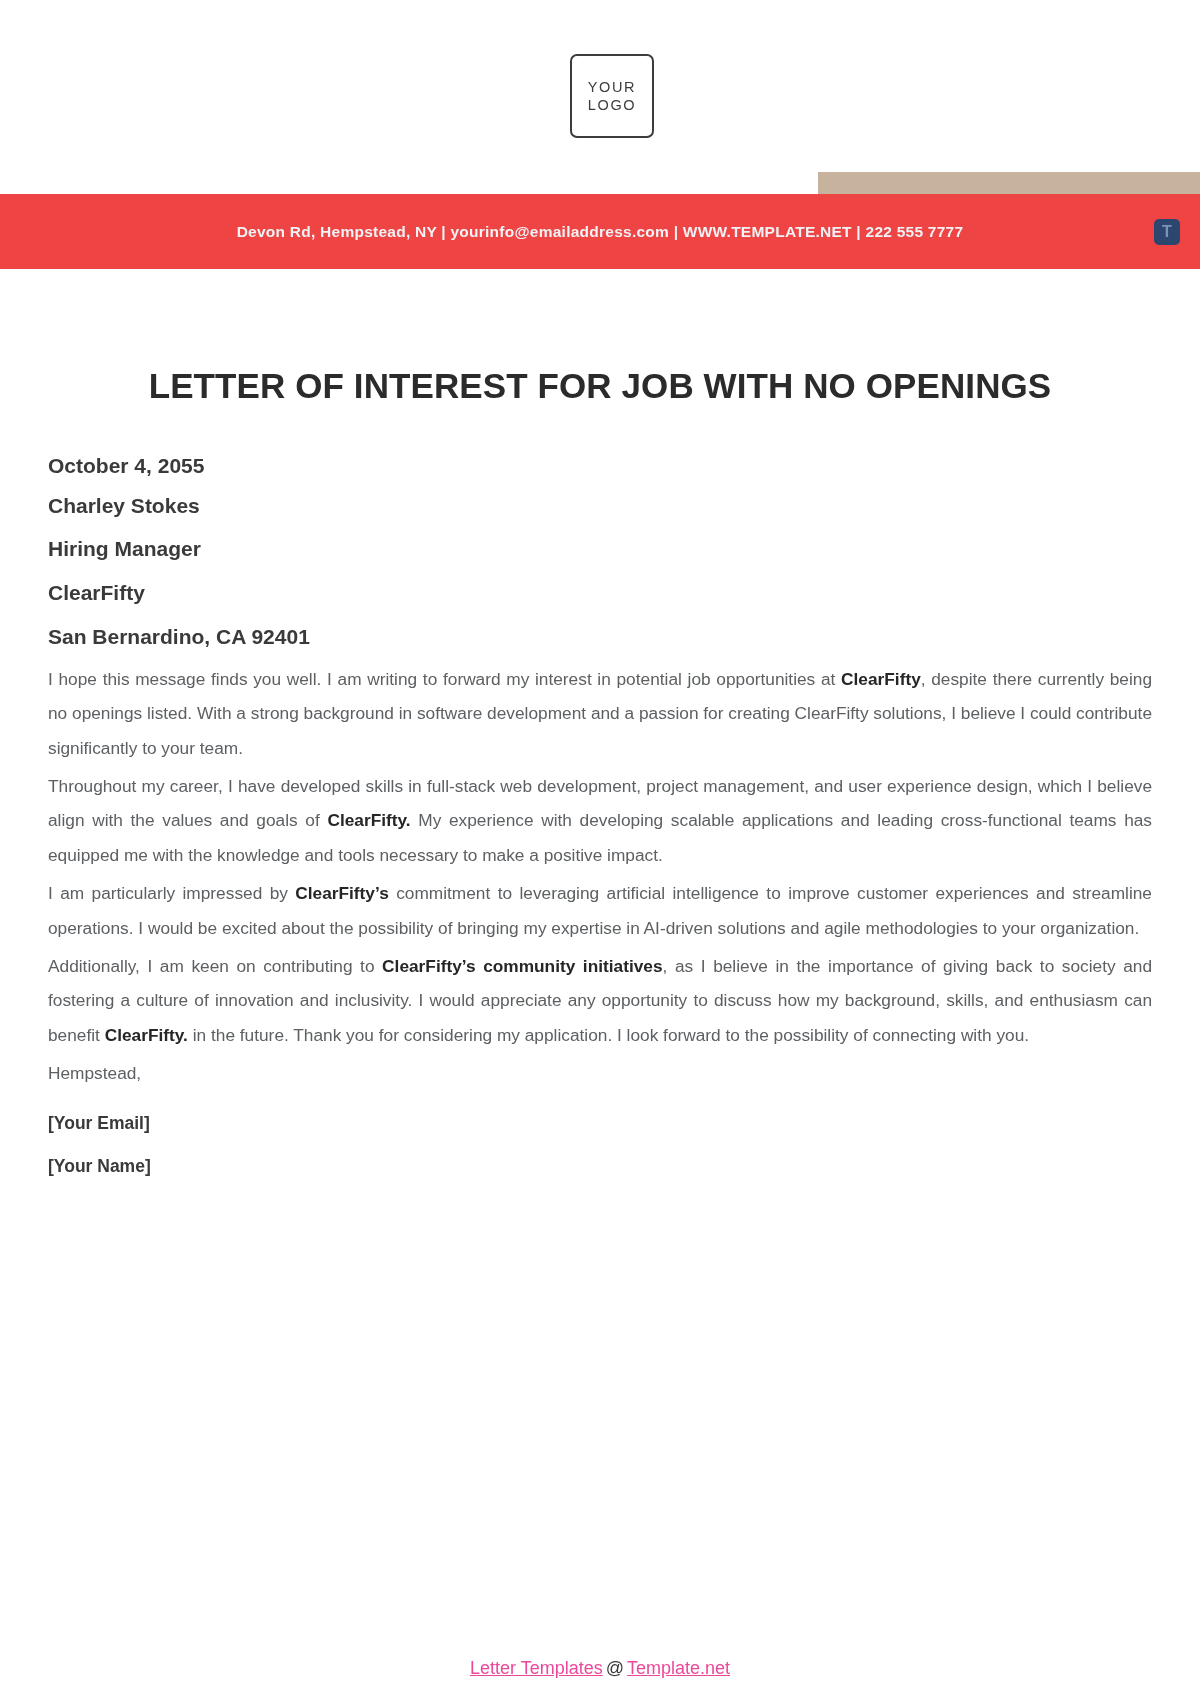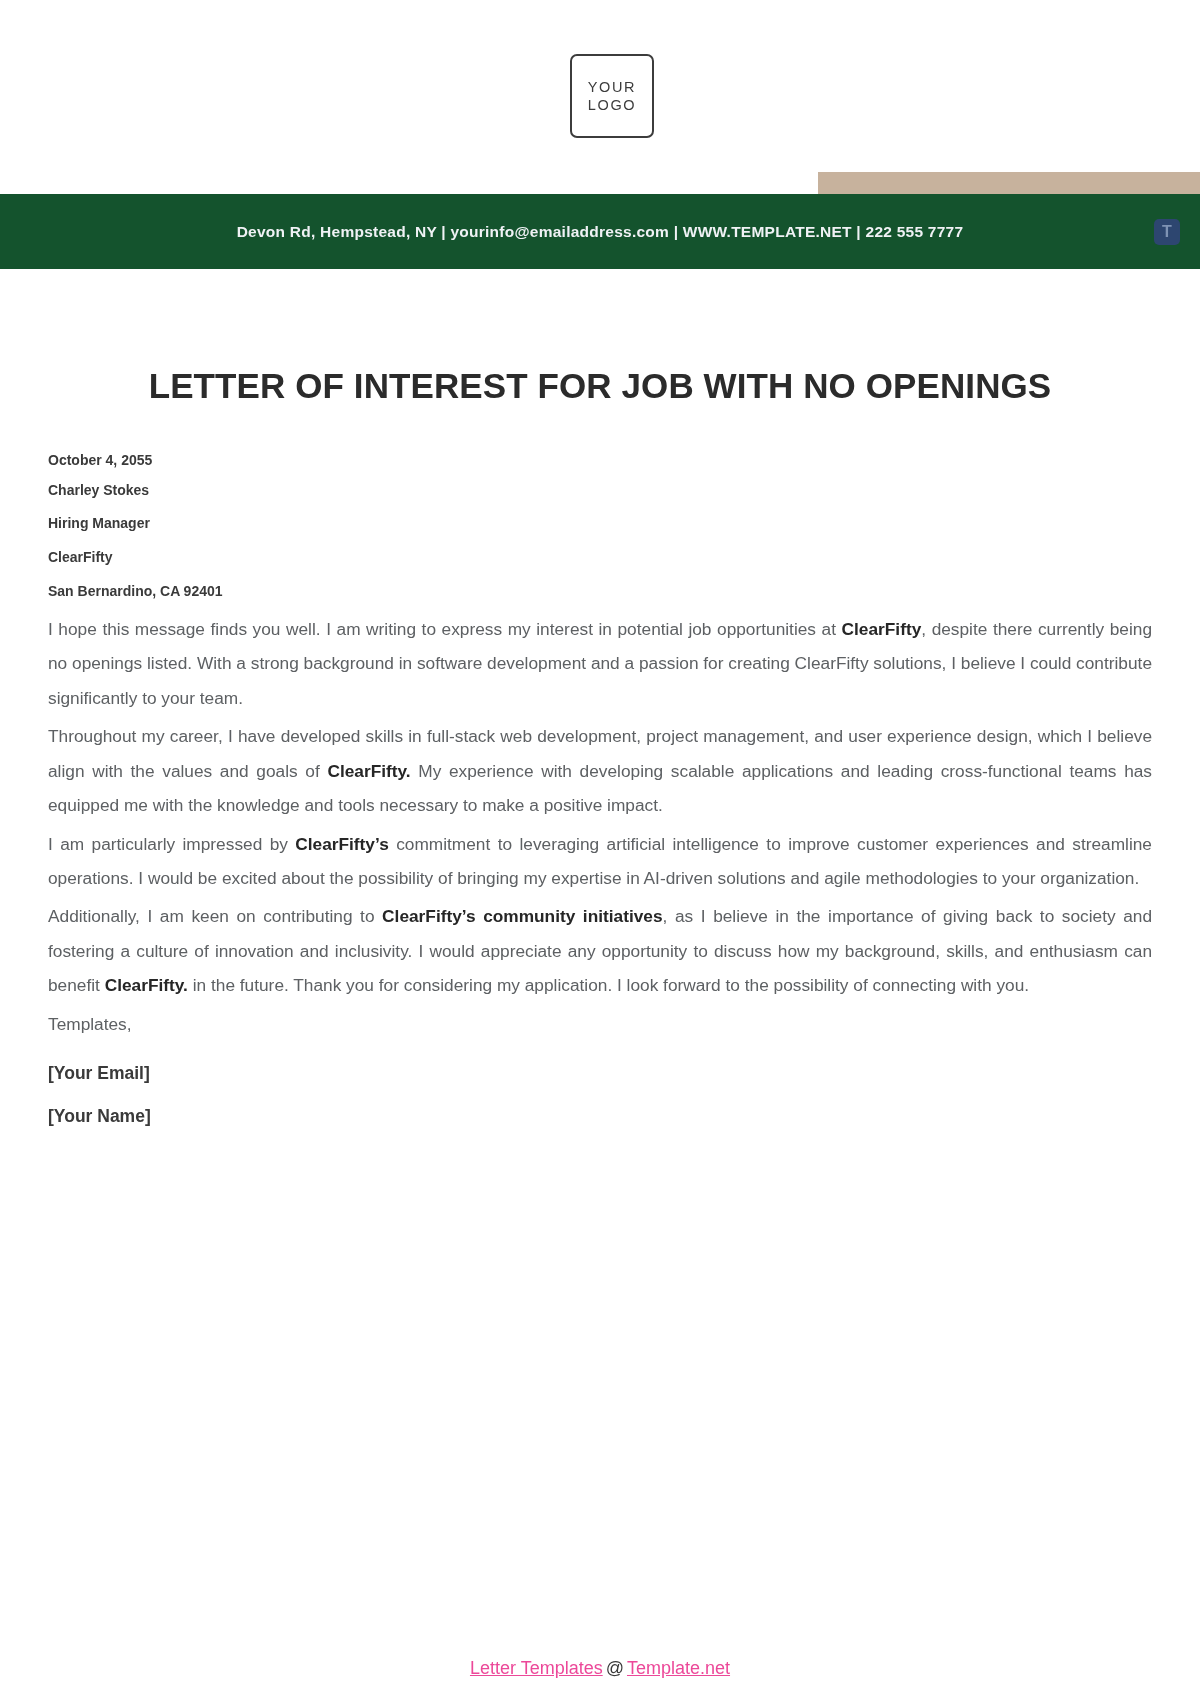--- a/index.html
+++ b/index.html
@@ -66,21 +66,21 @@
     background: #c7b29d;
   }
 
   
   .header-band {
     position: absolute;
     top: 194px;
     left: 0;
     width: 1200px;
     height: 75px;
-    background: #14532d;
+    background: #ef4444;
     display: flex;
     align-items: center;
     justify-content: center;
   }
 
   .header-contact {
     font-size: 15.5px;
     font-weight: 700;
     color: #f0f2f5;
     letter-spacing: 0.25px;
@@ -125,21 +125,21 @@
     line-height: 1.42;
     letter-spacing: 0.1px;
     padding: 0 78px;
   }
 
   .meta-block {
     margin-top: 40px;
   }
 
   .meta-line {
-    font-size: 14px;
+    font-size: 21px;
     font-weight: 700;
     color: #3a3a3a;
     line-height: 1.42;
     margin-bottom: 14px;
   }
 
   .meta-line.tight { margin-bottom: 10px; }
 
   .salutation {
     font-size: 17.5px;
@@ -223,29 +223,29 @@
 
     <div class="meta-block">
       <div class="meta-line tight">October 4, 2055</div>
       <div class="meta-line">Charley Stokes</div>
       <div class="meta-line">Hiring Manager</div>
       <div class="meta-line">ClearFifty</div>
       <div class="meta-line tight">San Bernardino, CA 92401</div>
     </div>
 
 
-    <p class="body-para"><span>I hope this message finds you well. I am writing to express my interest in potential job opportunities at </span><b>ClearFifty</b><span>, despite there currently being no openings listed. With a strong background in software development and a passion for creating ClearFifty solutions, I believe I could contribute significantly to your team.</span></p>
+    <p class="body-para"><span>I hope this message finds you well. I am writing to forward my interest in potential job opportunities at </span><b>ClearFifty</b><span>, despite there currently being no openings listed. With a strong background in software development and a passion for creating ClearFifty solutions, I believe I could contribute significantly to your team.</span></p>
 
     <p class="body-para"><span>Throughout my career, I have developed skills in full-stack web development, project management, and user experience design, which I believe align with the values and goals of </span><b>ClearFifty.</b><span> My experience with developing scalable applications and leading cross-functional teams has equipped me with the knowledge and tools necessary to make a positive impact.</span></p>
 
     <p class="body-para"><span>I am particularly impressed by </span><b>ClearFifty’s</b><span> commitment to leveraging artificial intelligence to improve customer experiences and streamline operations. I would be excited about the possibility of bringing my expertise in AI-driven solutions and agile methodologies to your organization.</span></p>
 
     <p class="body-para"><span>Additionally, I am keen on contributing to </span><b>ClearFifty’s community initiatives</b><span>, as I believe in the importance of giving back to society and fostering a culture of innovation and inclusivity. I would appreciate any opportunity to discuss how my background, skills, and enthusiasm can benefit </span><b>ClearFifty.</b><span> in the future. Thank you for considering my application. I look forward to the possibility of connecting with you.</span></p>
 
-    <div class="closing">Templates,</div>
+    <div class="closing">Hempstead,</div>
 
     <div class="sign-line">[Your Email]</div>
     <div class="sign-line">[Your Name]</div>
 
   </div>
 
   <div class="footer">
     <a href="#">Letter Templates</a><span class="at">@</span><a href="#">Template.net</a>
   </div>
 

